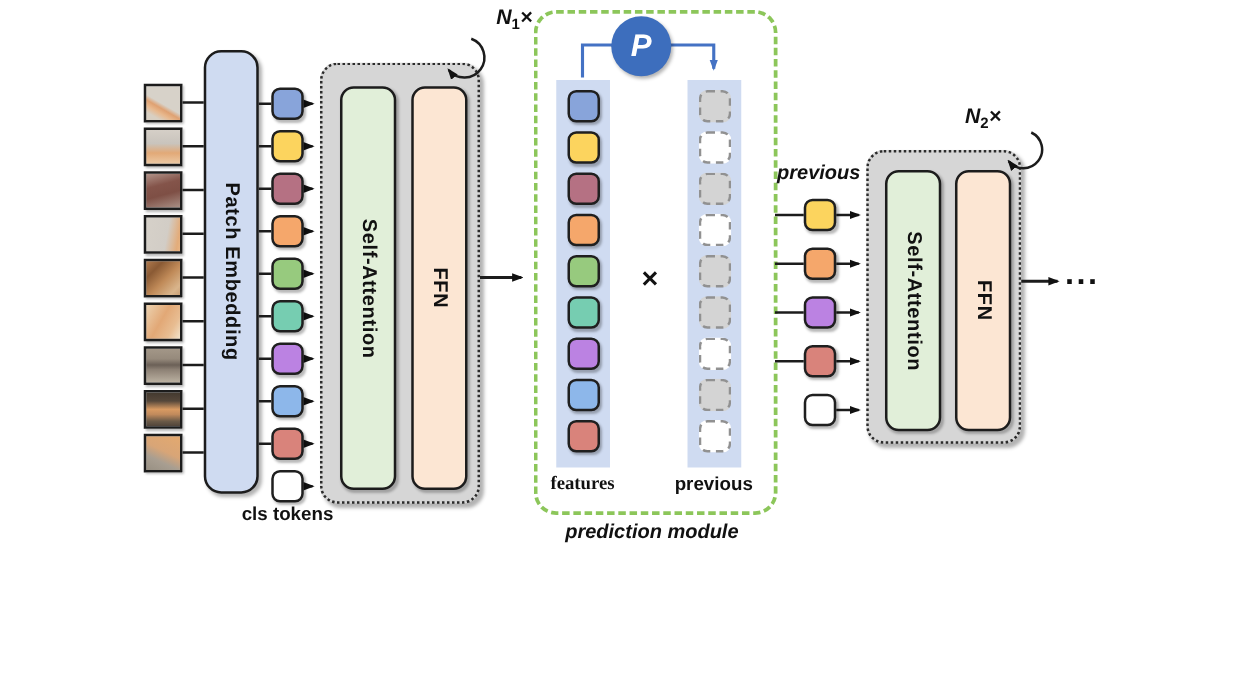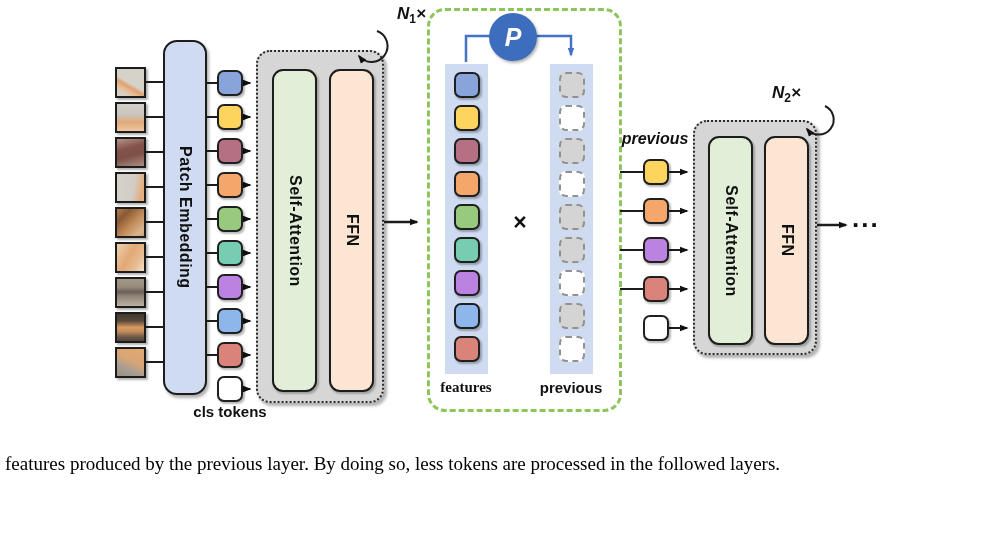--- a/index.html
+++ b/index.html
@@ -211,20 +211,21 @@
         <div class="token decision" style="background: rgb(255, 255, 255);"></div>
         <div class="token decision" style="background: rgb(212, 212, 212);"></div>
         <div class="token decision" style="background: rgb(212, 212, 212);"></div>
         <div class="token decision" style="background: rgb(255, 255, 255);"></div>
         <div class="token decision" style="background: rgb(212, 212, 212);"></div>
         <div class="token decision" style="background: rgb(255, 255, 255);"></div>
       </div>
     <div class="abs lbl times">×</div>
     <div class="abs lbl feat-lbl">features</div>
     <div class="abs lbl dec-lbl">previous</div>
+    <div class="abs lbl mod-lbl">prediction module</div>
 
     <div class="abs lbl sparsify-lbl">previous</div>
     <div class="tok-col right-toks">
         <div class="token" style="background: rgb(252, 212, 94);"></div>
         <div class="token" style="background: rgb(245, 167, 107);"></div>
         <div class="token" style="background: rgb(187, 130, 226);"></div>
         <div class="token" style="background: rgb(217, 131, 123);"></div>
         <div class="token" style="background: rgb(255, 255, 255);"></div>
       </div>
 
@@ -234,15 +235,14 @@
       </div>
       <div class="subbox ffn ffn2">
         <span class="vtext">FFN</span>
       </div>
     </div>
     <div class="abs lbl nlabel n2"><span>N</span><sub>2</sub><span>×</span></div>
     <div class="abs lbl dots">...</div>
   </div>
 
   <div class="caption">
-    <div>features produced by the previous layer. By doing so, less tokens are processed in the followed layers.</div>
   </div>
 </div>
 
 </body></html>

